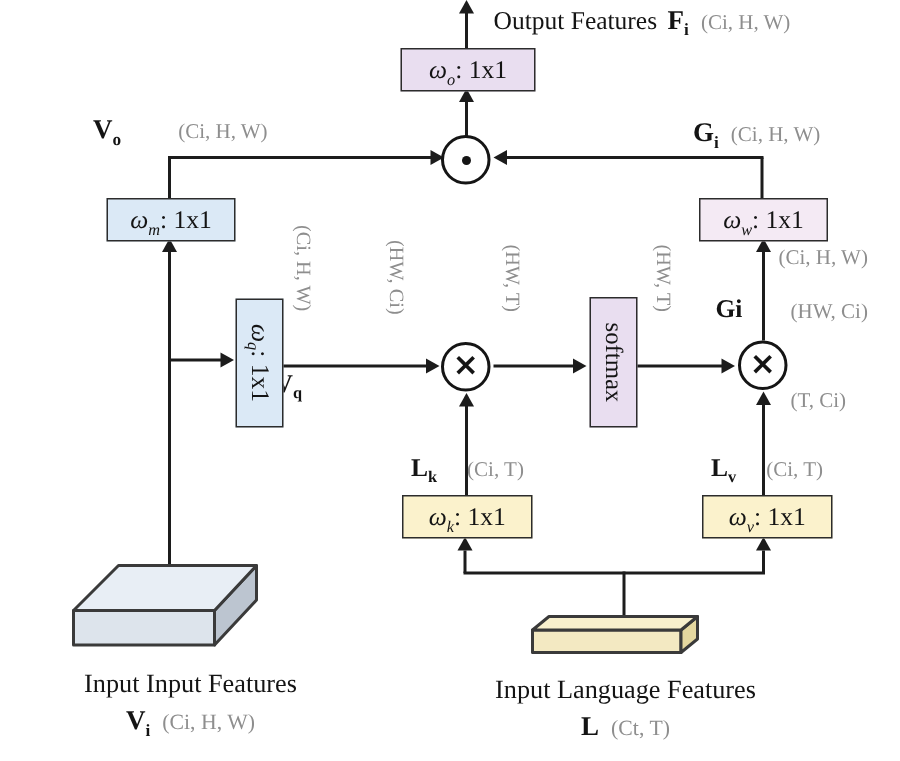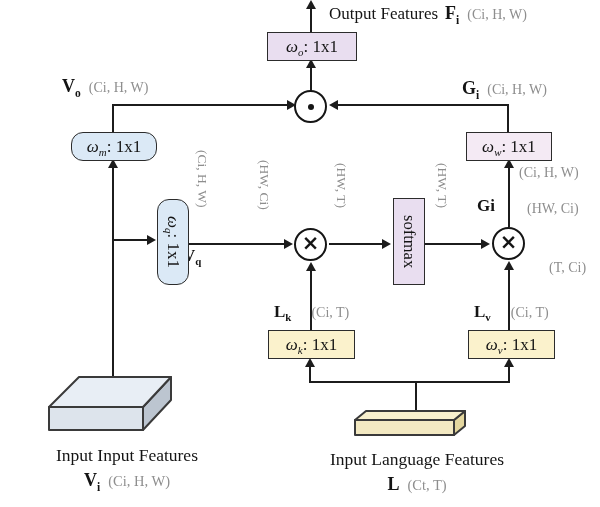--- a/index.html
+++ b/index.html
@@ -13,21 +13,21 @@
   }
   
   .h-line{position:absolute;height:2px;background:var(--line);}
   .v-line{position:absolute;width:2px;background:var(--line);}
   .ah-up{position:absolute;width:0;height:0;border-left:5px solid transparent;border-right:5px solid transparent;border-bottom:9px solid var(--line);}
   .ah-right{position:absolute;width:0;height:0;border-top:5px solid transparent;border-bottom:5px solid transparent;border-left:9px solid var(--line);}
   .ah-left{position:absolute;width:0;height:0;border-top:5px solid transparent;border-bottom:5px solid transparent;border-right:9px solid var(--line);}
   
   .cbox{position:absolute;border:1.6px solid #2c2c2c;display:flex;align-items:center;justify-content:center;
         font-size:17px;z-index:3;white-space:nowrap;}
-  .cbox.blue{background:var(--blue-box);border-radius:12px;}
+  .cbox.blue{background:var(--blue-box);}
   .cbox.lav{background:var(--lavender-box);}
   .cbox.pink{background:var(--pink-box);justify-content:center;}
   .cbox.yellow{background:var(--yellow-box);font-family:Liberation Serif, serif;}
   .vertical-text{writing-mode:vertical-rl;text-orientation:mixed;}
   .gk{font-style:italic;}
   sub{font-size:0.64em;line-height:0;}
   
   .op{position:absolute;width:29px;height:29px;background:#fff;border:2.5px solid #151515;border-radius:50%;
       display:flex;align-items:center;justify-content:center;z-index:3;}
   .op .times{font-size:21px;font-weight:700;line-height:1;transform:translateY(-1px);font-family:"DejaVu Sans",sans-serif;}
@@ -73,21 +73,21 @@
     <span><span class="gk">ω</span><sub class="gk">o</sub><span>: 1x1</span></span>
   </div>
 
   <div class="ah-up" style="left:306px;top:59px;"></div>
   <div class="v-line" style="left:310px;top:67px;height:25px;"></div>
 
   <div class="op" style="left:294px;top:90px;">
     <div class="dotg"></div>
   </div>
 
-  <div class="lrow" style="left:62px;top:76px;">
+  <div class="lrow" style="left:62px;top:76px;gap:30px;">
     <span class="sym"><span>V</span><sub>o</sub></span>
     <span class="dims">(Ci, H, W)</span>
   </div>
   <div class="lrow" style="left:462px;top:78px;">
     <span class="sym"><span>G</span><sub>i</sub></span>
     <span class="dims">(Ci, H, W)</span>
   </div>
 
   <div class="v-line" style="left:112px;top:105px;height:28px;"></div>
   <div class="h-line" style="left:112px;top:104px;width:176px;"></div>
@@ -144,21 +144,21 @@
     <span class="sym" style="font-size:17px;">Gi</span>
   </div>
 
   <div class="vdims" style="left:194px;top:150px;">(Ci, H, W)</div>
   <div class="vdims" style="left:256px;top:160px;">(HW, Ci)</div>
   <div class="vdims" style="left:333px;top:163px;">(HW, T)</div>
   <div class="vdims" style="left:434px;top:163px;">(HW, T)</div>
 
   <div class="graylab" style="left:519px;top:165px;">(Ci, H, W)</div>
   <div class="graylab" style="left:527px;top:201px;">(HW, Ci)</div>
-  <div class="graylab" style="left:527px;top:260px;margin-left:22px;">(T, Ci)</div>
+  <div class="graylab" style="left:527px;top:260px;">(T, Ci)</div>
 
   <div class="ah-up" style="left:306px;top:262px;"></div>
   <div class="v-line" style="left:310px;top:270px;height:60px;"></div>
   <div class="ah-up" style="left:504px;top:261px;"></div>
   <div class="v-line" style="left:508px;top:269px;height:61px;"></div>
 
   <div class="lrow" style="left:274px;top:302px;">
     <span class="sym" style="font-size:17px;"><span>L</span><sub>k</sub></span>
     <span class="dims" style="margin-left:20px;">(Ci, T)</span>
   </div>

